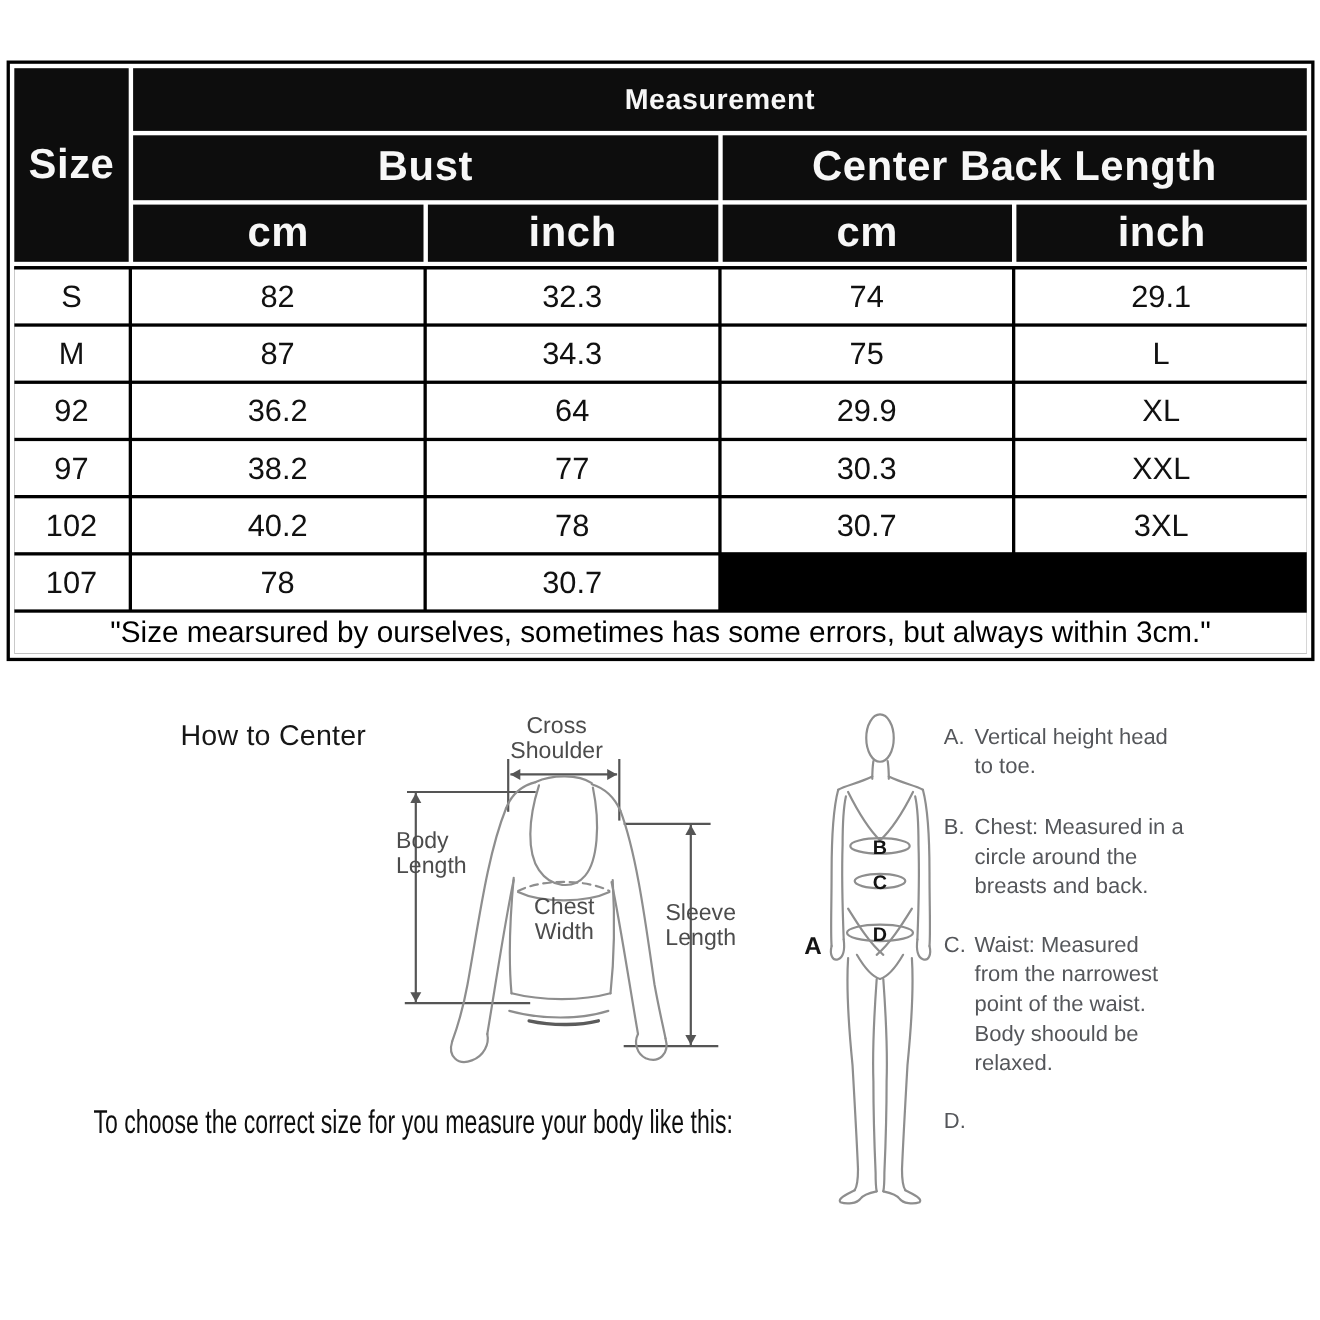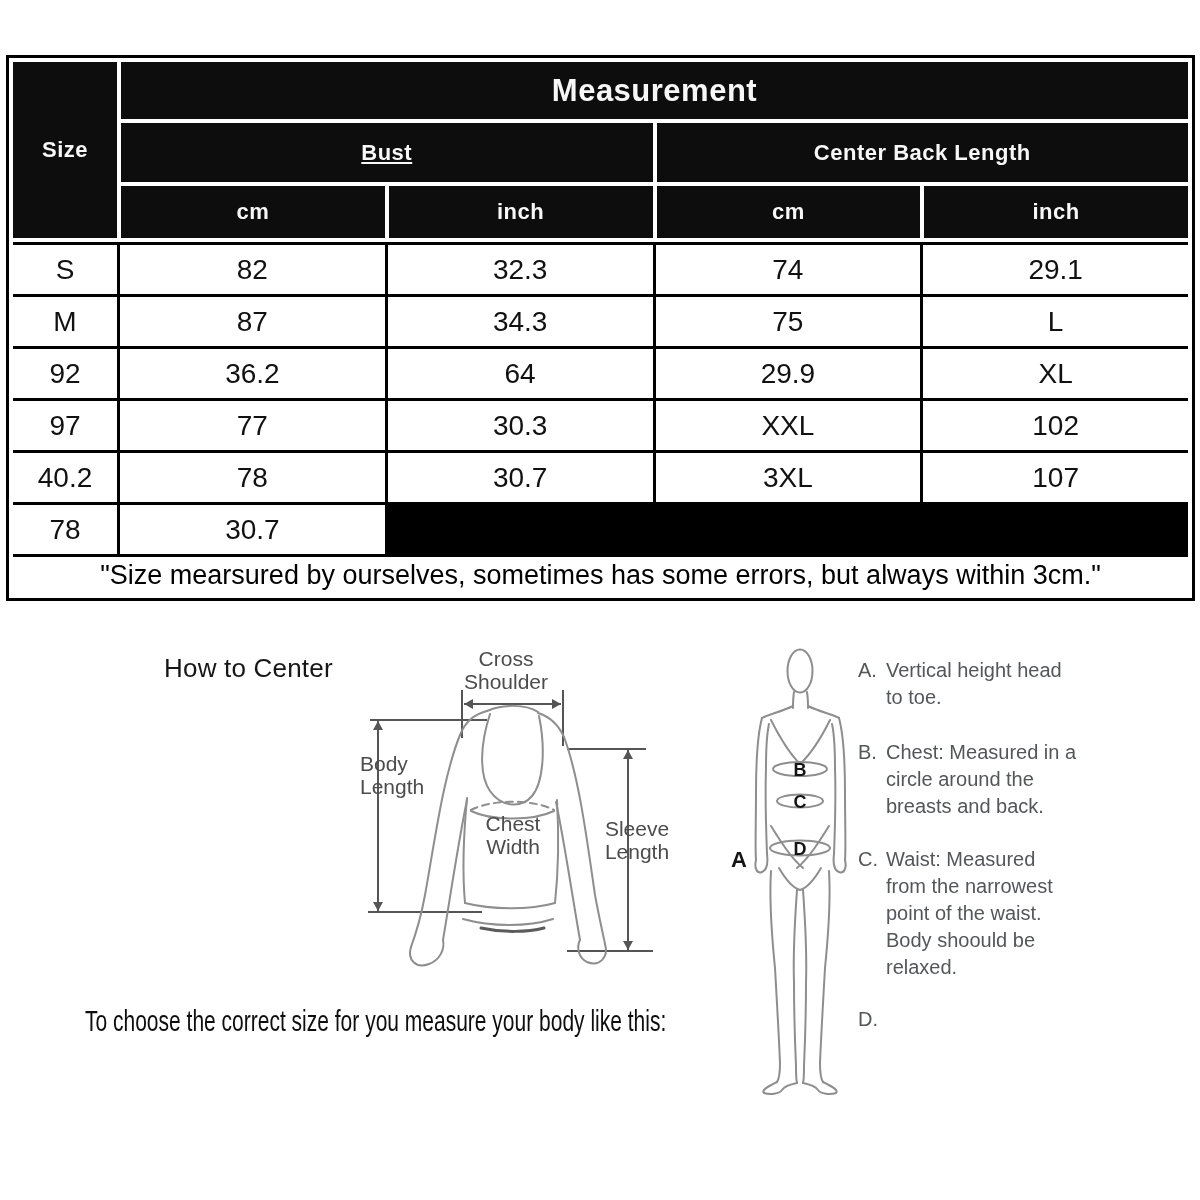--- a/index.html
+++ b/index.html
@@ -5,24 +5,24 @@
   html,body{margin:0;padding:0;background:#fff;}
   body{width:1200px;height:1200px;position:relative;overflow:hidden;
        font-family:"Liberation Sans","DejaVu Sans",sans-serif;color:#1a1a1a;}
 
   
   .table-wrap{position:absolute;left:6px;top:55px;width:1189px;box-sizing:border-box;
               border:3px solid #000;background:#fff;padding:4px;}
   .hdr-grid{display:grid;grid-template-columns:104px 1fr 1fr 1fr 1fr;gap:4px;
             grid-template-rows:57px 59px 52px;margin-bottom:4px;}
   .hdr-cell{background:#0d0d0d;color:#f7f7f7;display:flex;align-items:center;justify-content:center;
-            font-weight:bold;font-size:22px;letter-spacing:.5px;}
+            font-weight:bold;font-size:38px;letter-spacing:.5px;}
   .cell-size{grid-column:1;grid-row:1/span 3;}
-  .cell-measure{grid-column:2/span 4;grid-row:1;font-size:31px;}
-  .cell-bust{grid-column:2/span 2;grid-row:2;text-decoration:underline;}
+  .cell-measure{grid-column:2/span 4;grid-row:1;font-size:26px;}
+  .cell-bust{grid-column:2/span 2;grid-row:2;}
   .cell-cbl{grid-column:4/span 2;grid-row:2;}
   .data-grid{display:grid;grid-template-columns:104px 1fr 1fr 1fr 1fr;gap:3px;
              background:#000;border-top:3px solid #000;
              grid-template-rows:repeat(6,49px) 37px;}
   .data-cell{background:#fff;display:flex;align-items:center;justify-content:center;
              font-size:28px;color:#111;}
   .note-cell{grid-column:1/span 5;background:#fff;display:flex;align-items:center;justify-content:center;
              font-size:27px;color:#000;white-space:nowrap;}
 
   
@@ -76,20 +76,21 @@
     <div class="data-cell">75</div>
 
     <div class="data-cell">L</div>
     <div class="data-cell">92</div>
     <div class="data-cell">36.2</div>
     <div class="data-cell">64</div>
     <div class="data-cell">29.9</div>
 
     <div class="data-cell">XL</div>
     <div class="data-cell">97</div>
+    <div class="data-cell">38.2</div>
     <div class="data-cell">77</div>
     <div class="data-cell">30.3</div>
 
     <div class="data-cell">XXL</div>
     <div class="data-cell">102</div>
     <div class="data-cell">40.2</div>
     <div class="data-cell">78</div>
     <div class="data-cell">30.7</div>
 
     <div class="data-cell">3XL</div>

